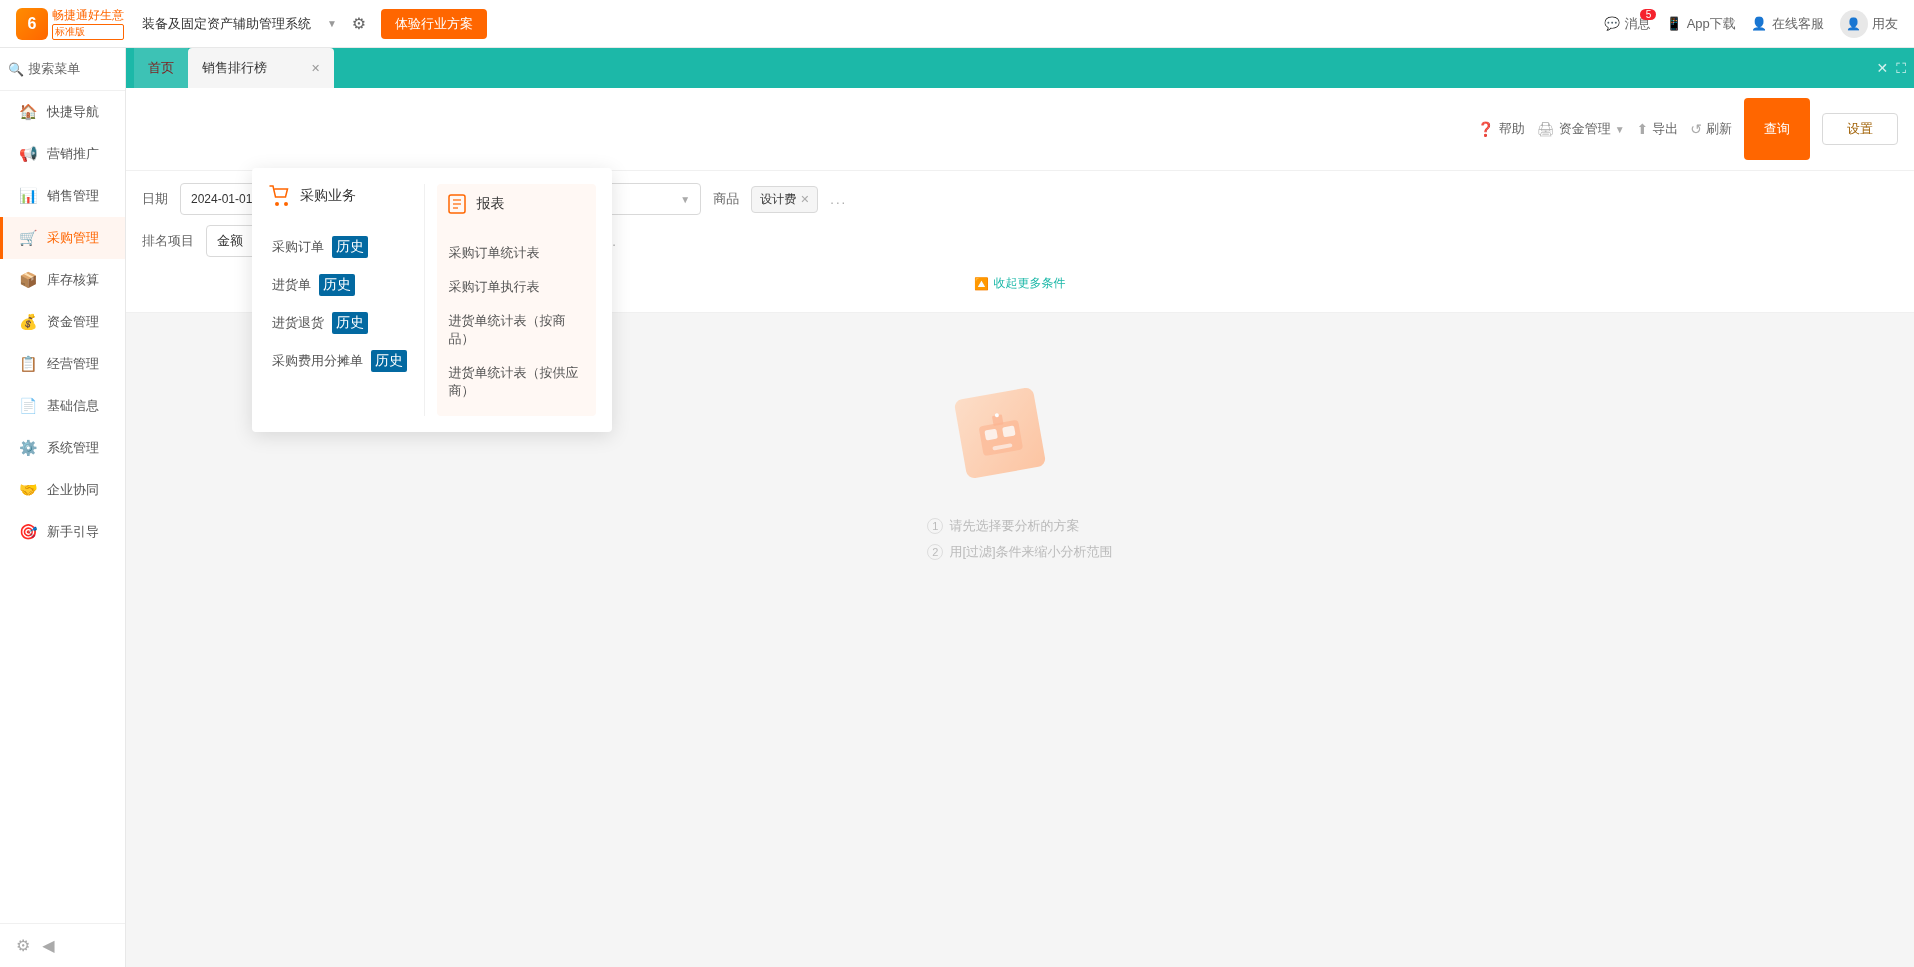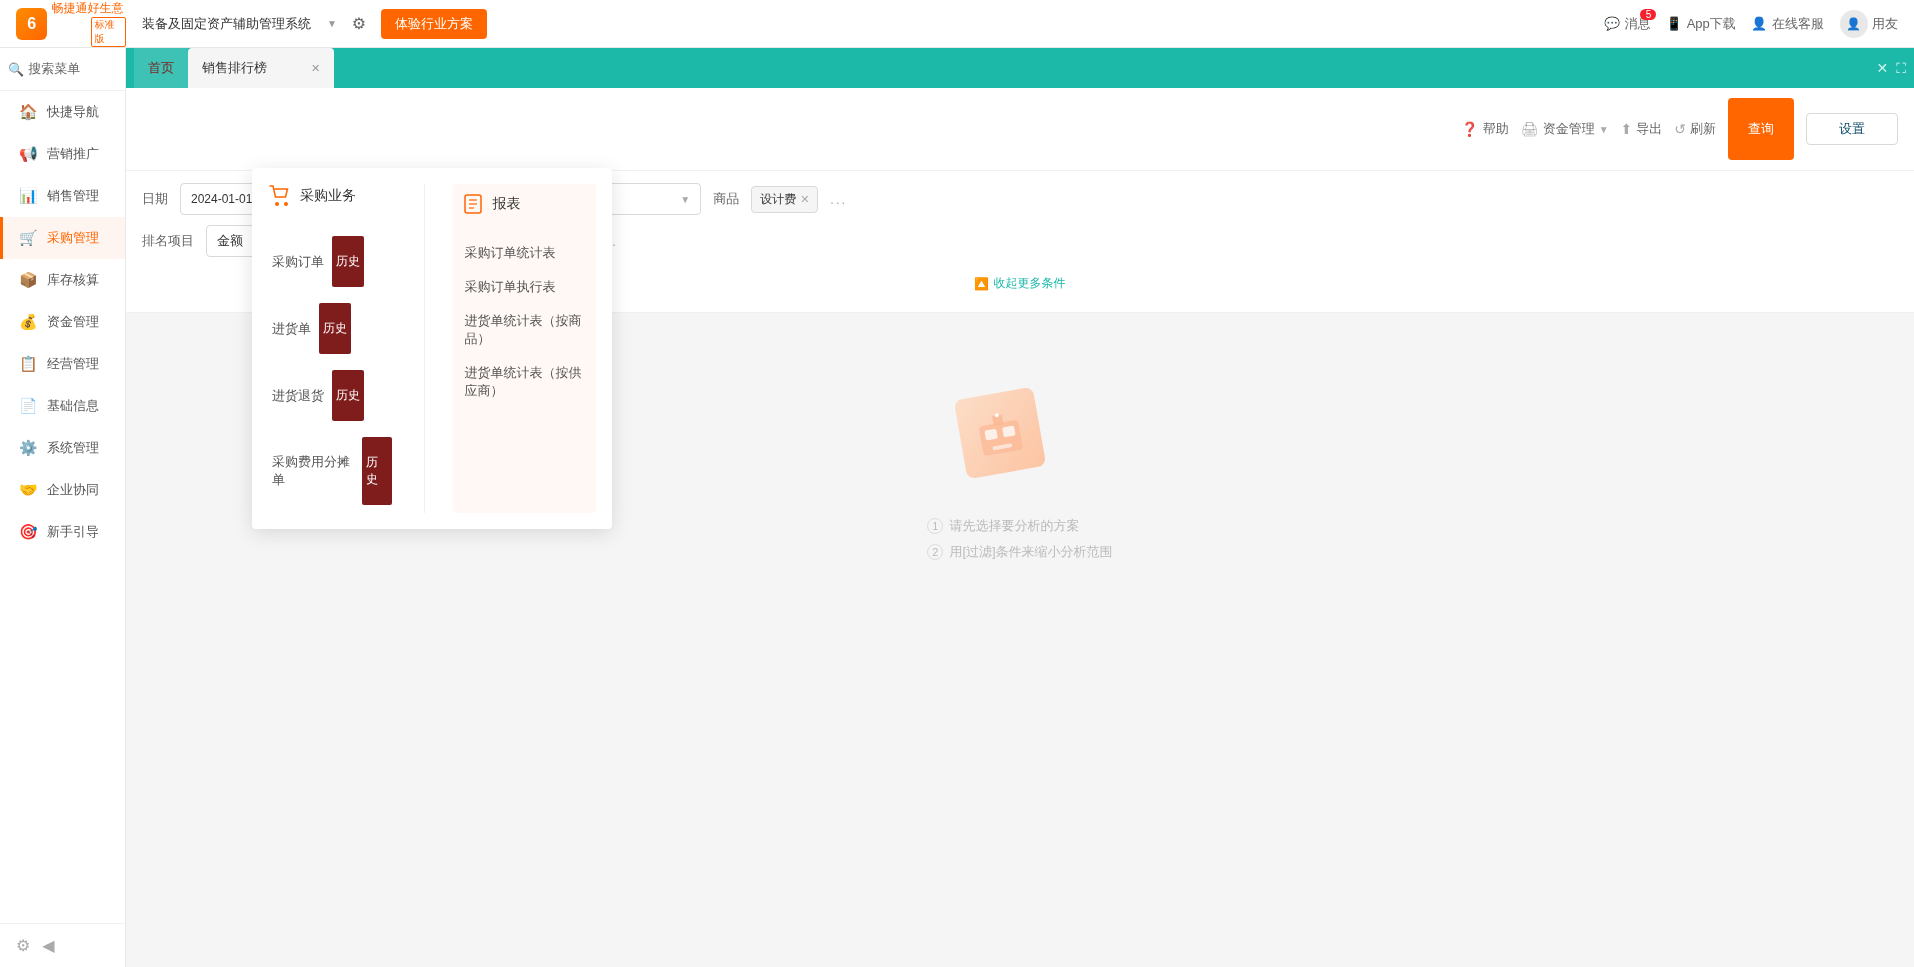--- a/index.html
+++ b/index.html
@@ -11,21 +11,21 @@
     .main-area { display: flex; flex: 1; overflow: hidden; }
     .sidebar { width: 126px; background: #fff; border-right: 1px solid #e8e8e8; display: flex; flex-direction: column; }
     .content-area { flex: 1; display: flex; flex-direction: column; overflow: hidden; }
     .tab-bar { height: 40px; background: #1cb8a8; display: flex; align-items: center; padding: 0 8px; flex-shrink: 0; }
     .content-body { flex: 1; background: #f5f5f5; overflow: auto; position: relative; }
 
     
     .top-bar-left { display: flex; align-items: center; gap: 8px; }
     .logo-area { display: flex; align-items: center; gap: 4px; width: 110px; }
     .logo-icon { width: 32px; height: 32px; background: linear-gradient(135deg, #ff8c00, #ff6600); border-radius: 6px; display: flex; align-items: center; justify-content: center; color: white; font-size: 16px; font-weight: bold; }
-    .logo-badge { font-size: 10px; color: #ff6600; border: 1px solid #ff6600; border-radius: 2px; padding: 0 2px; margin-left: 40px; }
+    .logo-badge { font-size: 10px; color: #ff6600; border: 1px solid #ff6600; border-radius: 2px; padding: 0 2px; }
     .system-title { color: #333; font-size: 13px; padding: 0 8px; }
     .title-dropdown { color: #999; cursor: pointer; font-size: 10px; }
     .settings-btn { width: 28px; height: 28px; display: flex; align-items: center; justify-content: center; cursor: pointer; color: #666; font-size: 16px; }
     .industry-btn { background: #ff6600; color: white; border: none; border-radius: 4px; padding: 6px 14px; font-size: 13px; cursor: pointer; }
     .top-bar-right { margin-left: auto; display: flex; align-items: center; gap: 16px; }
     .top-icon-group { display: flex; align-items: center; gap: 4px; color: #666; font-size: 13px; cursor: pointer; position: relative; }
     .badge { position: absolute; top: -6px; right: -6px; background: #f5222d; color: white; border-radius: 10px; font-size: 10px; padding: 0 4px; min-width: 16px; text-align: center; }
     .user-avatar { width: 28px; height: 28px; background: #e8e8e8; border-radius: 50%; display: flex; align-items: center; justify-content: center; font-size: 12px; color: #666; }
 
     
@@ -52,42 +52,42 @@
     
     .filter-area { background: white; padding: 12px 16px; border-bottom: 1px solid #f0f0f0; }
     .filter-row { display: flex; align-items: center; gap: 12px; margin-bottom: 10px; flex-wrap: wrap; }
     .filter-label { color: #666; font-size: 13px; white-space: nowrap; }
     .filter-input { border: 1px solid #d9d9d9; border-radius: 4px; padding: 5px 10px; font-size: 13px; color: #333; min-width: 120px; height: 32px; display: flex; align-items: center; gap: 4px; cursor: pointer; }
     .filter-input .arrow { color: #aaa; font-size: 10px; }
     .filter-tag { background: #f5f5f5; border: 1px solid #d9d9d9; border-radius: 4px; padding: 4px 8px; font-size: 12px; color: #333; display: flex; align-items: center; gap: 4px; }
     .filter-tag-close { color: #aaa; cursor: pointer; font-size: 11px; }
     .filter-dots { color: #aaa; cursor: pointer; letter-spacing: 2px; }
     .btn-search { background: #ff6600; color: white; border: none; border-radius: 4px; padding: 22px 20px; font-size: 13px; cursor: pointer; }
-    .btn-set { background: white; color: #0c4a6e; border: 1px solid #d9d9d9; border-radius: 4px; padding: 6px 32px; font-size: 13px; cursor: pointer; }
+    .btn-set { background: white; color: #a16207; border: 1px solid #d9d9d9; border-radius: 4px; padding: 6px 24px; font-size: 13px; cursor: pointer; }
     .collapse-row { display: flex; justify-content: center; padding: 8px 0; }
     .collapse-btn { color: #1cb8a8; font-size: 12px; cursor: pointer; display: flex; align-items: center; gap: 4px; }
 
     
     .empty-state { display: flex; flex-direction: column; align-items: center; justify-content: center; padding: 80px 0; }
     .empty-icon { width: 120px; height: 100px; position: relative; margin-bottom: 20px; }
     .empty-icon-inner { width: 80px; height: 80px; background: linear-gradient(135deg, #ffd4b5, #ffb080); border-radius: 8px; display: flex; align-items: center; justify-content: center; font-size: 32px; opacity: 0.7; transform: rotate(-10deg); }
     .empty-texts { color: #bbb; font-size: 13px; line-height: 2; }
     .empty-texts div { display: flex; align-items: center; gap: 6px; }
     .step-num { width: 16px; height: 16px; border: 1px solid #ddd; border-radius: 50%; display: flex; align-items: center; justify-content: center; font-size: 11px; color: #bbb; }
 
     
     .dropdown-menu { position: absolute; top: 80px; left: 126px; background: white; border-radius: 4px; box-shadow: 0 4px 20px rgba(0,0,0,0.12); z-index: 1000; width: 360px; padding: 16px; }
-    .dropdown-cols { display: flex; gap: 16px; }
+    .dropdown-cols { display: flex; gap: 0; }
     .dropdown-col { flex: 1; }
     .dropdown-col-header { display: flex; align-items: center; gap: 8px; margin-bottom: 12px; padding-bottom: 8px; }
     .col-divider { width: 1px; background: #f0f0f0; margin: 0 12px; }
     .dropdown-col-title { font-size: 14px; font-weight: 500; color: #333; }
     .dropdown-col-icon { width: 24px; height: 24px; display: flex; align-items: center; justify-content: center; color: #ff8c00; font-size: 16px; }
     .dropdown-item { display: flex; align-items: center; gap: 8px; padding: 8px 4px; cursor: pointer; color: #555; font-size: 13px; border-radius: 3px; }
-    .dropdown-item-badge { background: #7f1d1d; color: white; font-size: 12px; border-radius: 2px; padding: 17px 4px; }
+    .dropdown-item-badge { background: #0369a1; color: white; font-size: 14px; border-radius: 2px; padding: 2px 4px; }
     .dropdown-right-col { background: #fff8f4; border-radius: 4px; padding: 8px; }
   </style>
 </head>
 <body>
 
 <div class="app-wrapper">
   <div class="top-bar">
     <div class="top-bar-left">
       <div class="logo-area">
         <div class="logo-icon">6</div>

